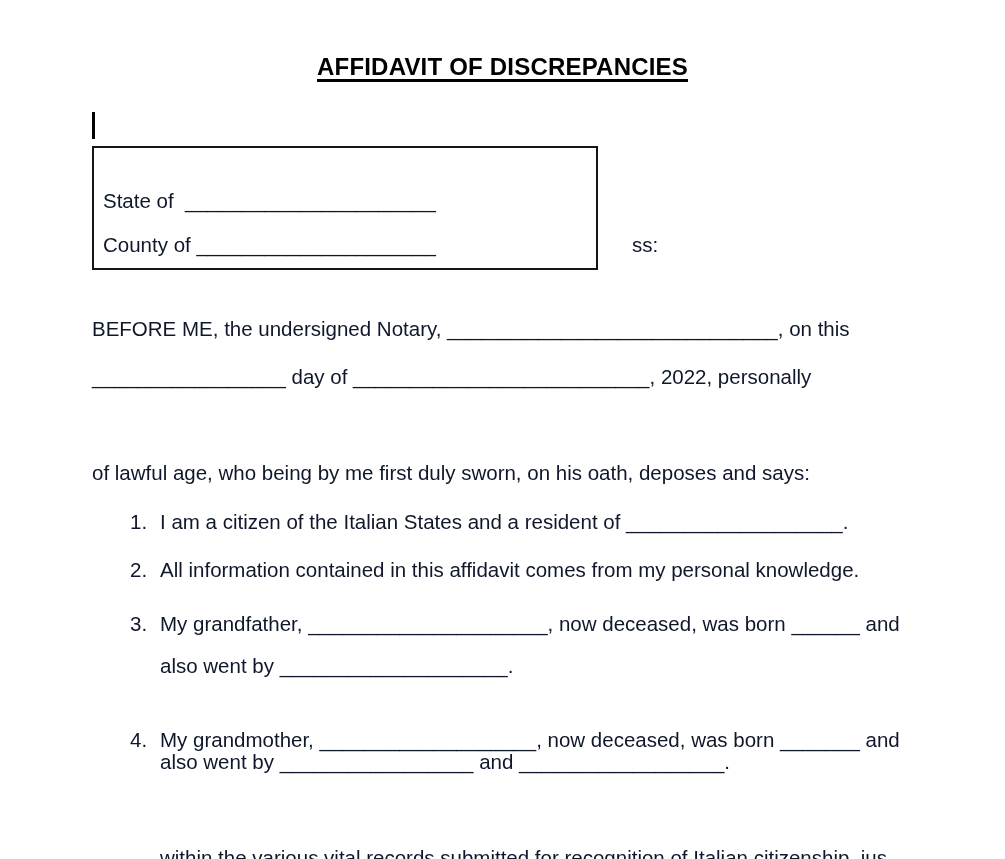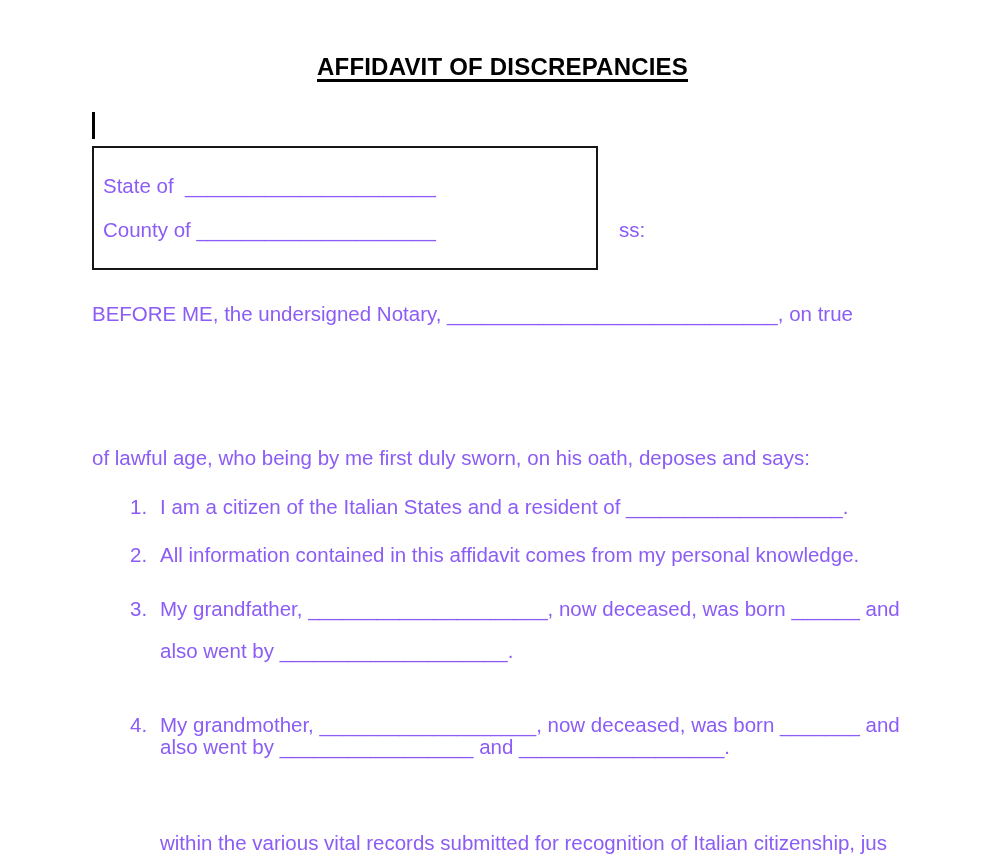--- a/index.html
+++ b/index.html
@@ -45,21 +45,22 @@
     top: 146px;
     width: 502px;
     height: 120px;
     border: 2px solid #161616;
   }
   .line {
     position: absolute;
     font-size: 20.5px;
     line-height: 1;
     white-space: pre;
-    color: #8b5cf6;
+    color: #0f172a;
+    margin-top: 15px;
   }
   .left-margin { left: 92px; }
   .box-text    { left: 103px; }
   .item-row    { left: 130px; }
   .item-cont   { left: 160px; text-align: right; }
   .num {
     display: inline-block;
     width: 30px;
     white-space: pre;
   }
@@ -69,23 +70,24 @@
 
 <div class="page">
 
   <div class="doc-title">AFFIDAVIT OF DISCREPANCIES</div>
 
   <div class="text-cursor"></div>
 
   <div class="venue-box"></div>
   <div class="line box-text" style="top:176px">State of  ______________________</div>
   <div class="line box-text" style="top:220px">County of _____________________</div>
-  <div class="line" style="left:619px; top:220px">ss:</div>
+  <div class="line" style="left:632px; top:220px">ss:</div>
 
-  <div class="line left-margin" style="top:304px">BEFORE ME, the undersigned Notary, _____________________________, on true</div>
+  <div class="line left-margin" style="top:304px">BEFORE ME, the undersigned Notary, _____________________________, on this</div>
+  <div class="line left-margin" style="top:352px">_________________ day of __________________________, 2022, personally</div>
   <div class="line left-margin" style="top:448px">of lawful age, who being by me first duly sworn, on his oath, deposes and says:</div>
 
   <div class="line item-row" style="top:497px"><span class="num">1.</span><span>I am a citizen of the Italian States and a resident of ___________________.</span></div>
 
   <div class="line item-row" style="top:545px"><span class="num">2.</span><span>All information contained in this affidavit comes from my personal knowledge.</span></div>
 
   <div class="line item-row" style="top:599px"><span class="num">3.</span><span>My grandfather, _____________________, now deceased, was born ______ and</span></div>
   <div class="line item-cont" style="top:641px">also went by ____________________.</div>
 
   <div class="line item-row" style="top:715px"><span class="num">4.</span><span>My grandmother, ___________________, now deceased, was born _______ and</span></div>

